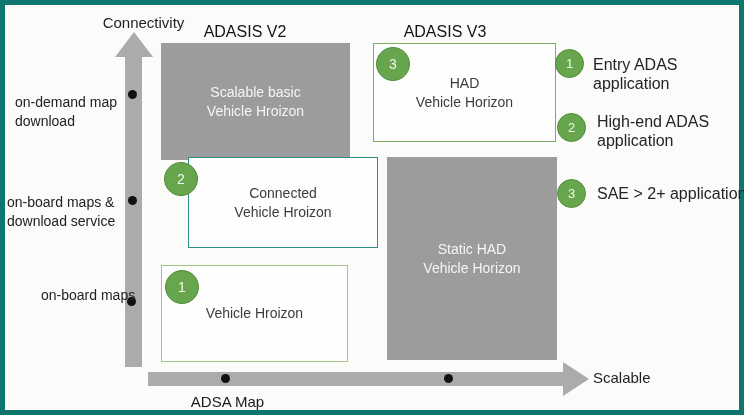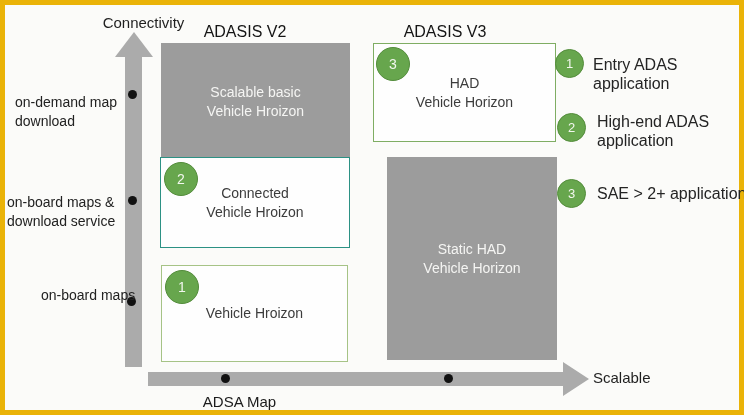--- a/index.html
+++ b/index.html
@@ -1,19 +1,19 @@
 <!DOCTYPE html>
 <html><head>
 <meta charset="utf-8">
 <style>
   html,body{margin:0;padding:0;background:#ffffff;}
   body{width:744px;height:415px;position:relative;overflow:hidden;
        font-family:"Liberation Sans","DejaVu Sans",sans-serif;}
   .canvas{position:absolute;left:0;top:0;width:744px;height:415px;
-          background:#fbfbf9;border:5px solid #eab308;box-sizing:border-box;}
+          background:#fbfbf9;border:5px solid #0f766e;box-sizing:border-box;}
   .abs{position:absolute;}
   
   .y-shaft{left:120px;top:48px;width:17px;height:314px;background:#ababab;}
   .y-head{left:110px;top:27px;width:0;height:0;
           border-left:19px solid transparent;border-right:19px solid transparent;
           border-bottom:25px solid #ababab;}
   .x-shaft{left:143px;top:367px;width:416px;height:14px;background:#ababab;}
   .x-head{left:558px;top:357px;width:0;height:0;
           border-top:17px solid transparent;border-bottom:17px solid transparent;
           border-left:26px solid #ababab;}
@@ -23,21 +23,21 @@
   .ytick{font-size:14px;line-height:19px;color:#222222;white-space:nowrap;}
   .xtick{font-size:15px;color:#1b1b1b;text-align:center;white-space:nowrap;}
   .col-header{font-size:16px;color:#141414;text-align:center;white-space:nowrap;}
   
   .box{box-sizing:border-box;display:flex;flex-direction:column;
        align-items:center;justify-content:center;text-align:center;
        font-size:14px;line-height:19px;}
   .box.gray{background:#9c9c9c;color:#f5f5f3;}
   .box.white{background:#fefefe;color:#3c3c3c;}
   .b-green{border:1px solid #7fad63;}
-  .b-teal{border:1px solid #2c9184;}
+  .b-teal{border:1px solid #2c9184;margin-left:28px;}
   .b-lgreen{border:1px solid #a6c386;}
   
   .badge{width:34px;height:34px;border-radius:50%;background:#67a64d;
          border:1px solid #538c3b;box-sizing:border-box;color:#f2f7ee;
          font-size:14px;display:flex;align-items:center;justify-content:center;}
   .badge.sm{width:29px;height:29px;font-size:13px;}
   
   .legend-text{font-size:16px;line-height:19px;color:#242424;white-space:nowrap;}
 </style>
 </head>
@@ -64,21 +64,21 @@
     <div>download</div>
   </div>
   <div class="abs ytick" style="left:2px;top:188px;">
     <div>on-board maps &amp;</div>
     <div>download service</div>
   </div>
   <div class="abs ytick" style="left:36px;top:281px;">
     <div>on-board maps</div>
   </div>
 
-  <div class="abs xtick" style="left:192px;top:388px;width:85px;">ADSA Map</div>
+  <div class="abs xtick" style="left:180px;top:388px;width:85px;">ADSA Map</div>
   <div class="abs xtick" style="left:388px;top:388px;width:62px;margin-top:19px;">HD Map</div>
 
   <div class="abs col-header" style="left:160px;top:18px;width:160px;">ADASIS V2</div>
   <div class="abs col-header" style="left:360px;top:18px;width:160px;">ADASIS V3</div>
 
   <div class="abs box gray" style="left:156px;top:38px;width:189px;height:117px;">
     <div>Scalable basic</div>
     <div>Vehicle Hroizon</div>
   </div>
 

